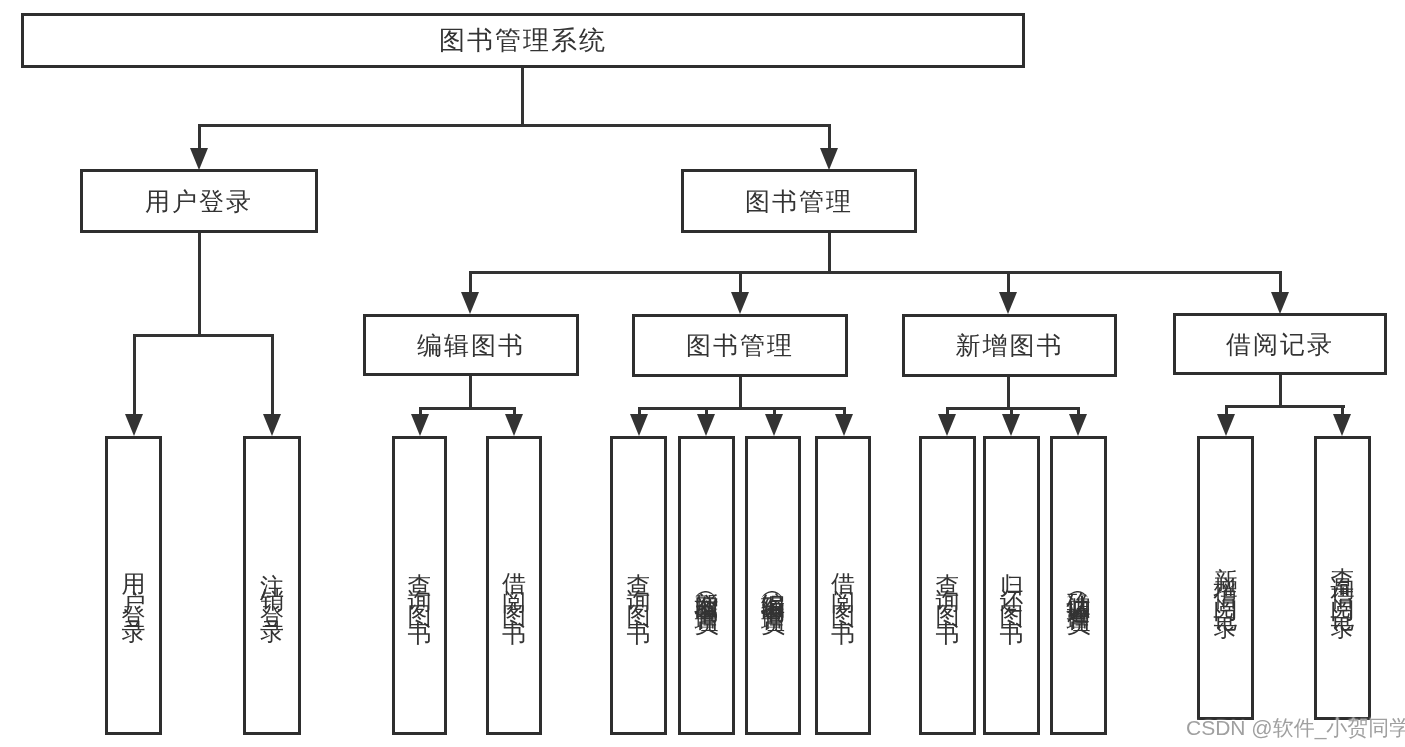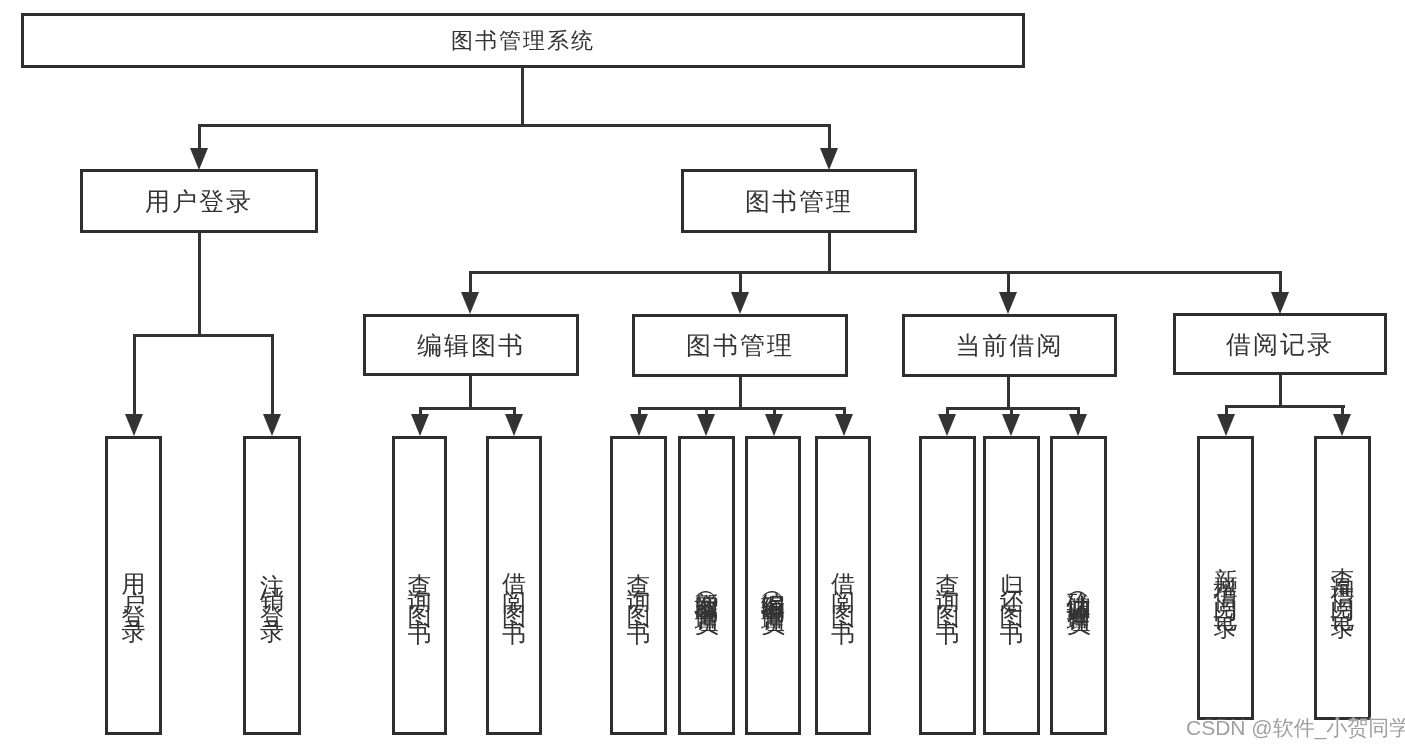--- a/index.html
+++ b/index.html
@@ -5,21 +5,21 @@
   html,body{margin:0;padding:0;background:#ffffff;}
   .canvas{
     position:relative;width:1405px;height:747px;background:#ffffff;
     font-family:"Liberation Sans",sans-serif;overflow:hidden;
   }
   .box{
     position:absolute;box-sizing:border-box;border:3px solid #2e2e2e;background:#ffffff;
     display:flex;align-items:center;justify-content:center;color:#333333;
   }
   .hbox{font-size:25px;letter-spacing:2px;}
-  .root{font-size:22px;}
+  .root{font-size:26px;}
   .vbox .lbl{writing-mode:vertical-rl;text-orientation:mixed;font-size:24px;line-height:1;}
   .v4 .lbl{letter-spacing:16px;}
   .v6 .lbl{letter-spacing:10px;}
   .v9 .lbl{letter-spacing:3px;}
   .ln{position:absolute;background:#333333;}
   .arr{
     position:absolute;width:0;height:0;
     border-left:9px solid transparent;border-right:9px solid transparent;
     border-top:22px solid #333333;
   }
@@ -103,21 +103,21 @@
     <span class="lbl">图书管理</span>
   </div>
 
   <div class="box hbox" style="left:363px;top:314px;width:216px;height:62px">
     <span class="lbl">编辑图书</span>
   </div>
   <div class="box hbox" style="left:632px;top:314px;width:216px;height:63px">
     <span class="lbl">图书管理</span>
   </div>
   <div class="box hbox" style="left:902px;top:314px;width:215px;height:63px">
-    <span class="lbl">当前借阅</span>
+    <span class="lbl">新增图书</span>
   </div>
   <div class="box hbox" style="left:1173px;top:313px;width:214px;height:62px">
     <span class="lbl">借阅记录</span>
   </div>
 
   <div class="box vbox v4" style="left:105px;top:436px;width:57px;height:299px">
     <span class="lbl">用户登录</span>
   </div>
   <div class="box vbox v4" style="left:243px;top:436px;width:58px;height:299px">
     <span class="lbl">注销登录</span>

